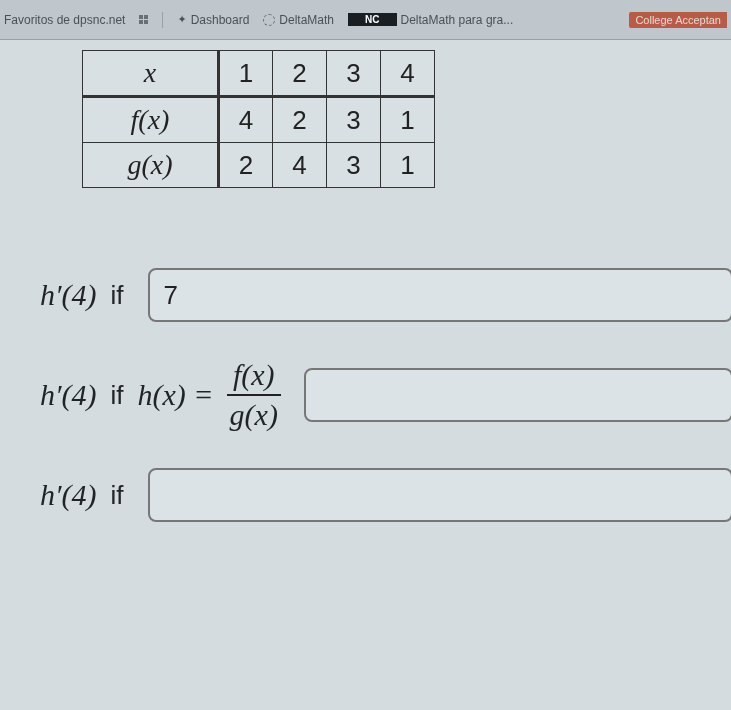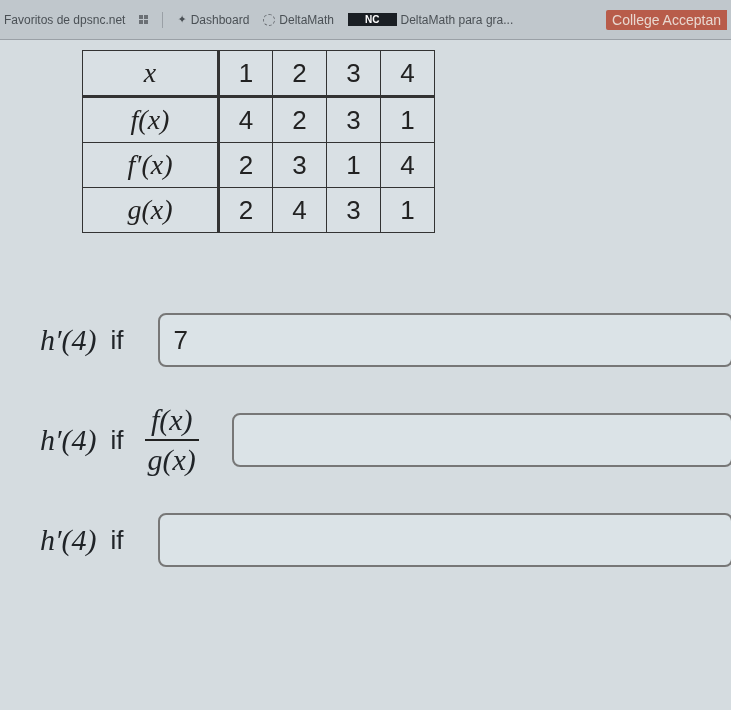--- a/index.html
+++ b/index.html
@@ -52,21 +52,21 @@
       color: #fff;
       font-weight: bold;
       padding: 1px 17px;
       border-radius: 0;
       font-size: 10px;
     }
     .college-tag {
       background: #b85c4a;
       color: #e8d8d0;
       padding: 2px 6px;
-      font-size: 14px;
+      font-size: 11px;
       border-radius: 2px 0 0 2px;
     }
     .content {
       padding: 4px 0 0 0;
     }
     .table-wrap {
       margin-left: 82px;
       margin-top: 6px;
     }
     table.func-table {
@@ -93,21 +93,21 @@
       border-bottom: 3px solid #333;
     }
     .questions {
       margin-top: 80px;
       padding-left: 40px;
     }
     .question-row {
       display: flex;
       align-items: center;
       margin-bottom: 36px;
-      gap: 26px;
+      gap: 16px;
     }
     .math-expr {
       font-family: 'Times New Roman', serif;
       font-style: italic;
       font-size: 30px;
       color: #202428;
       display: flex;
       align-items: center;
       gap: 6px;
     }
@@ -187,27 +187,20 @@
         <td>4</td>
       </tr>
       <tr>
         <td class="label-cell">f(x)</td>
         <td>4</td>
         <td>2</td>
         <td>3</td>
         <td>1</td>
       </tr>
       <tr>
-        <td class="label-cell">f′(x)</td>
-        <td>2</td>
-        <td>3</td>
-        <td>1</td>
-        <td>4</td>
-      </tr>
-      <tr>
         <td class="label-cell">g(x)</td>
         <td>2</td>
         <td>4</td>
         <td>3</td>
         <td>1</td>
       </tr>
     </tbody>
       </table>
   </div>
 
@@ -218,20 +211,21 @@
         <span>h′(4)</span>
         <span class="if-word">if</span>
       </div>
       <input class="answer-input wide" value="7" style="">
     </div>
 
     <div class="question-row">
       <div class="math-expr">
         <span>h′(4)</span>
         <span class="if-word">if</span>
+        <span>h(x) =</span>
         <span class="fraction">
           <span class="num">f(x)</span>
           <span class="den">g(x)</span>
         </span>
       </div>
       <input class="answer-input wide" value="" style="">
     </div>
 
     <div class="question-row">
       <div class="math-expr">

